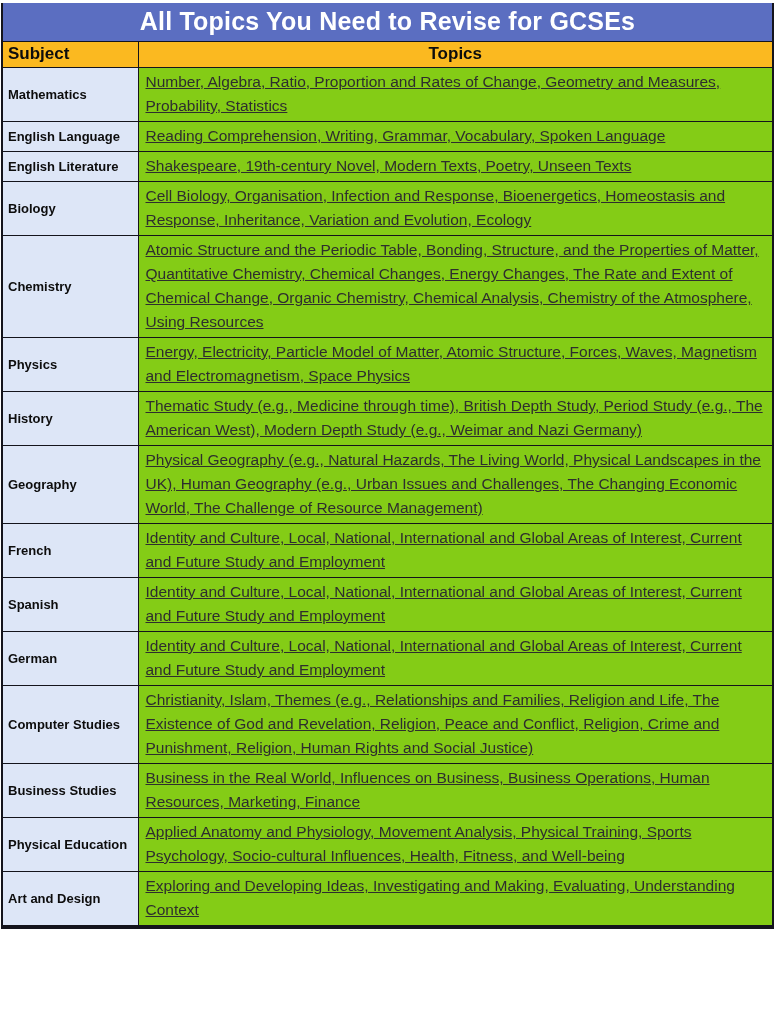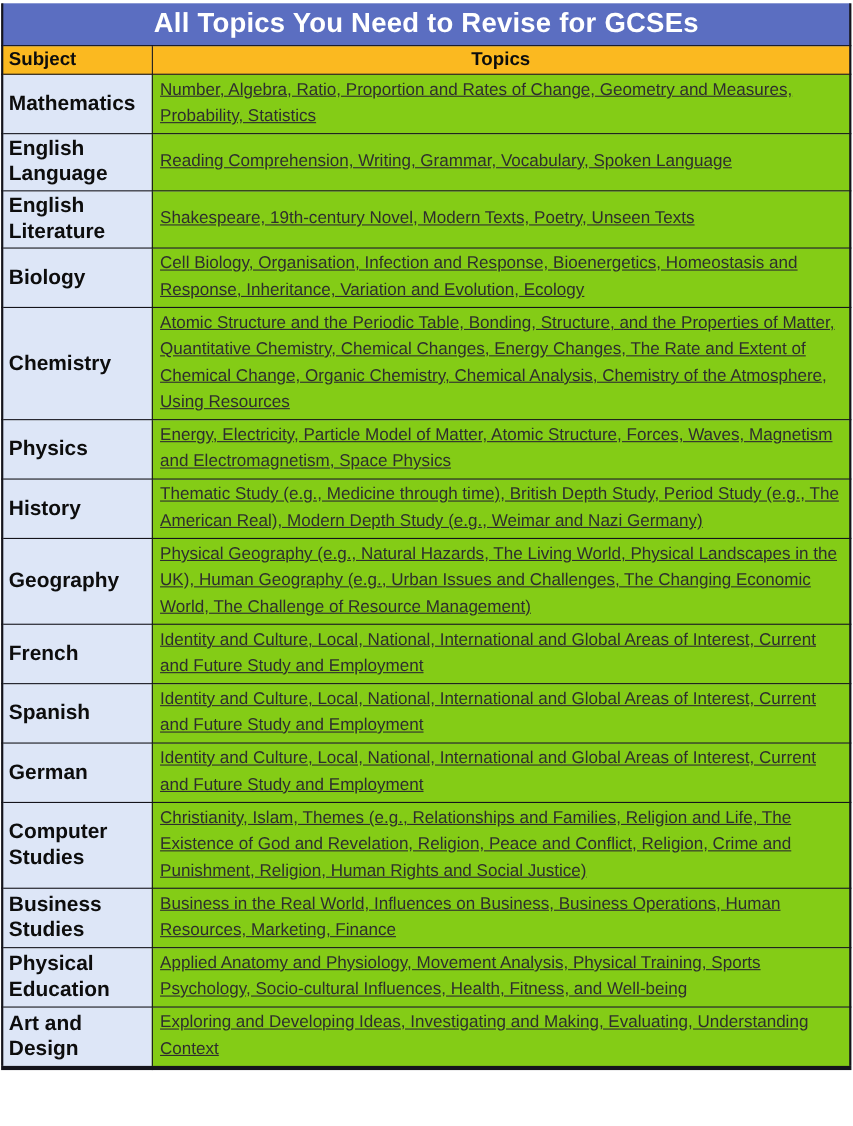--- a/index.html
+++ b/index.html
@@ -44,21 +44,21 @@
     padding: 2px 5px 3px 5px;
     border: 1px solid var(--border_color, #14141c);
   }
   .header-row th.subject-head { text-align: left; }
   .header-row th.topics-head  { }
 
   .subject-cell {
     background: var(--subject_bg, #dde6f7);
     color: #0d0d0d;
     font-weight: bold;
-    font-size: 19px;
+    font-size: 13px;
     line-height: 23px;
     text-align: left;
     vertical-align: middle;
     padding: 2px 4px 3px 5px;
     border: 1px solid var(--border_color, #14141c);
   }
   .topics-cell {
     background: #84cc16;
     color: #2e2e2e;
     font-size: 15.5px;
@@ -107,21 +107,21 @@
       <tr>
         <td class="subject-cell">Chemistry</td>
         <td class="topics-cell">Atomic Structure and the Periodic Table, Bonding, Structure, and the Properties of Matter, Quantitative Chemistry, Chemical Changes, Energy Changes, The Rate and Extent of Chemical Change, Organic Chemistry, Chemical Analysis, Chemistry of the Atmosphere, Using Resources</td>
       </tr>
       <tr>
         <td class="subject-cell">Physics</td>
         <td class="topics-cell">Energy, Electricity, Particle Model of Matter, Atomic Structure, Forces, Waves, Magnetism and Electromagnetism, Space Physics</td>
       </tr>
       <tr>
         <td class="subject-cell">History</td>
-        <td class="topics-cell">Thematic Study (e.g., Medicine through time), British Depth Study, Period Study (e.g., The American Real), Modern Depth Study (e.g., Weimar and Nazi Germany)</td>
+        <td class="topics-cell">Thematic Study (e.g., Medicine through time), British Depth Study, Period Study (e.g., The American West), Modern Depth Study (e.g., Weimar and Nazi Germany)</td>
       </tr>
       <tr>
         <td class="subject-cell">Geography</td>
         <td class="topics-cell">Physical Geography (e.g., Natural Hazards, The Living World, Physical Landscapes in the UK), Human Geography (e.g., Urban Issues and Challenges, The Changing Economic World, The Challenge of Resource Management)</td>
       </tr>
       <tr>
         <td class="subject-cell">French</td>
         <td class="topics-cell">Identity and Culture, Local, National, International and Global Areas of Interest, Current and Future Study and Employment</td>
       </tr>
       <tr>

